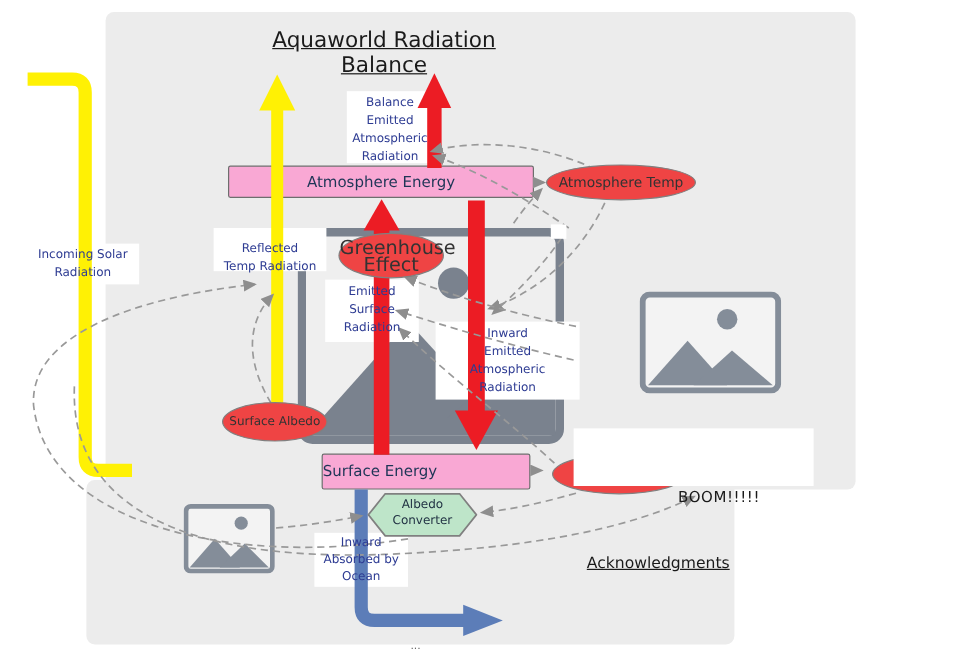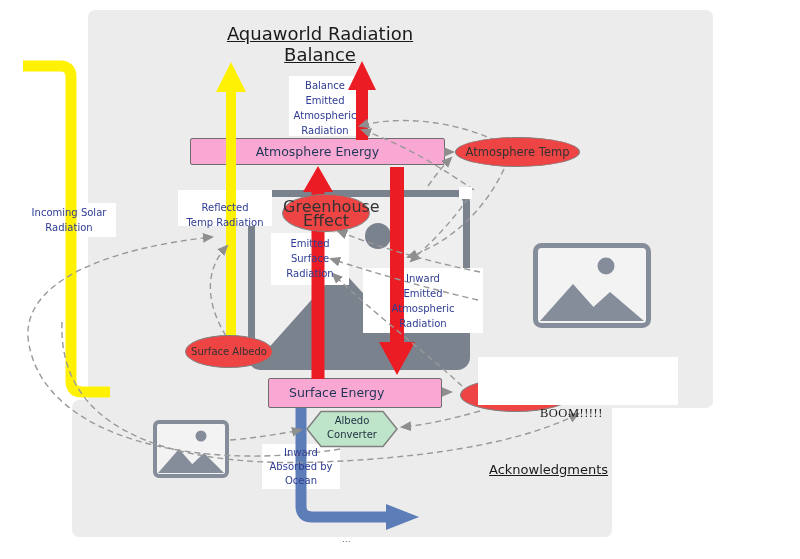--- a/index.html
+++ b/index.html
@@ -57,21 +57,21 @@
   <div class="abs whitebox" style="left:30px;top:203px;width:86px;height:34px;"></div>
   <div class="abs whitebox" style="left:289px;top:76px;width:72px;height:60px;"></div>
   <div class="abs whitebox" style="left:178px;top:190px;width:94px;height:36px;"></div>
   <div class="abs whitebox" style="left:271px;top:233px;width:78px;height:52px;"></div>
   <div class="abs whitebox" style="left:363px;top:268px;width:120px;height:65px;"></div>
   <div class="abs whitebox" style="left:262px;top:444px;width:78px;height:45px;"></div>
 
   <div class="abs stock" style="left:190px;top:138px;width:255px;height:27px;line-height:25px;text-align:center;">
     <span>Atmosphere Energy</span>
   </div>
-  <div class="abs stock" style="left:268px;top:378px;width:174px;height:30px;line-height:28px;padding-left:20px;">
+  <div class="abs stock" style="left:268px;top:378px;width:174px;height:30px;line-height:28px;">
     <span>Surface Energy</span>
   </div>
 
   <svg class="abs" width="800" height="559" viewBox="0 0 800 559" style="left:0;top:0;pointer-events:none;">
     <defs>
       <marker id="ah" markerWidth="9" markerHeight="8" refX="6.5" refY="3.5" orient="auto">
         <path d="M0,0 L8,3.5 L0,7 z" fill="#8e8e8e"></path>
       </marker>
     </defs>
 
@@ -164,21 +164,21 @@
     <span>Emitted</span>
     <span>Atmospheric</span>
     <span>Radiation</span>
   </div>
   <div class="abs ltext" style="left:259px;top:446px;width:84px;line-height:14px;">
     <span>Inward</span>
     <span>Absorbed by</span>
     <span>Ocean</span>
   </div>
 
-  <div class="abs blacktext" style="left:540px;top:406px;font-size:12.5px;letter-spacing:0.5px;font-family:Liberation Serif, serif;">
+  <div class="abs blacktext" style="left:565px;top:406px;font-size:12.5px;letter-spacing:0.5px;">
     <span>BOOM!!!!!</span>
   </div>
   <div class="abs blacktext" style="left:489px;top:462px;font-size:13px;font-weight:500;text-decoration:underline;">
     <span>Acknowledgments</span>
   </div>
   <div class="abs" style="left:342px;top:534px;font-size:9px;color:#666;">
     <span>...</span>
   </div>
 
 </div>

